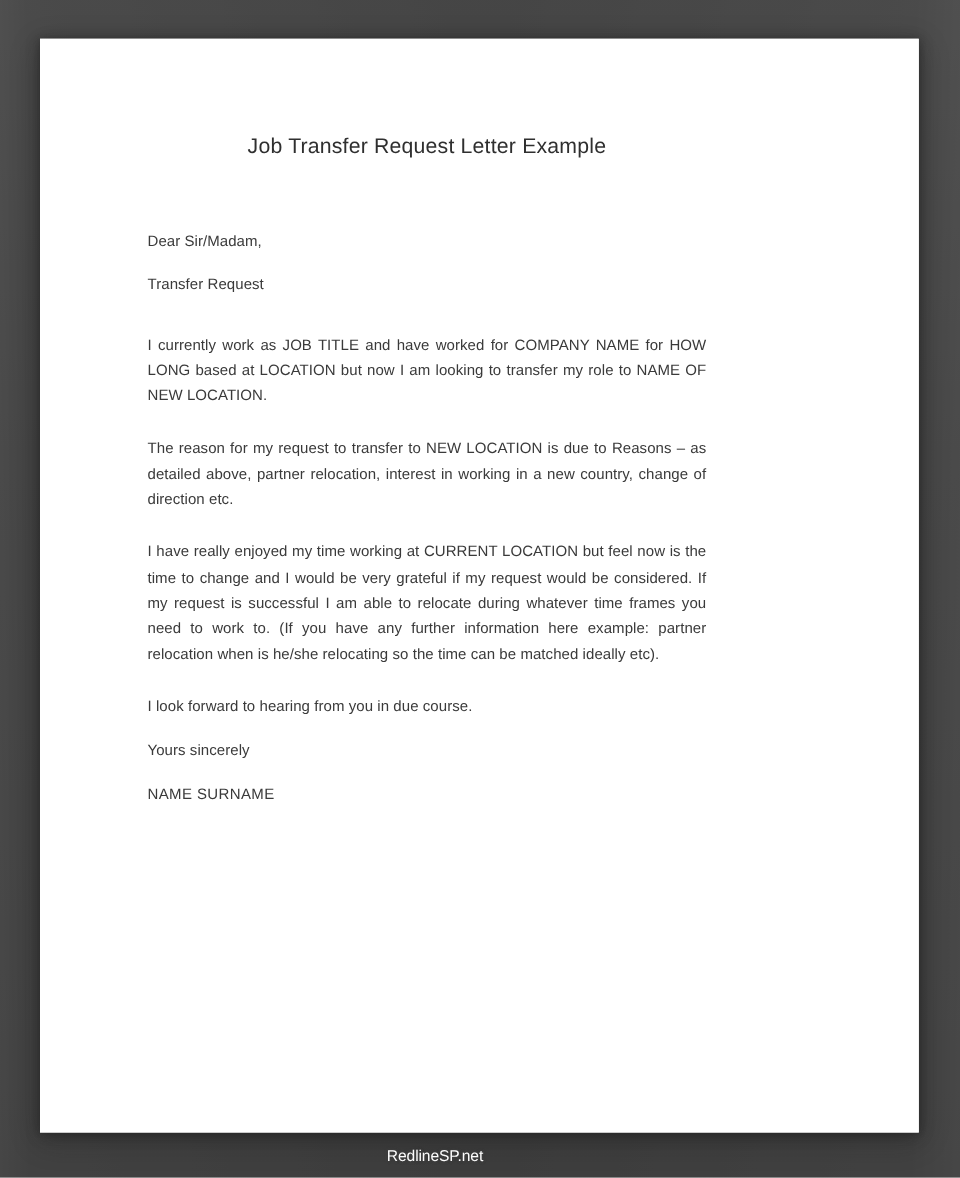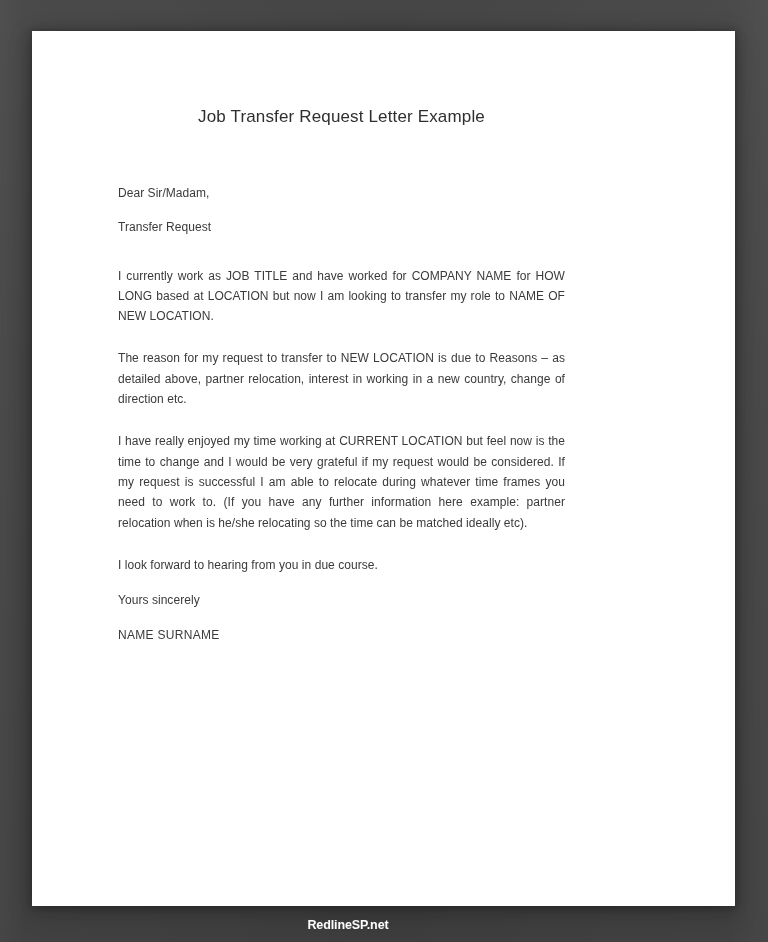--- a/index.html
+++ b/index.html
@@ -97,21 +97,21 @@
   .signature { letter-spacing: 0.3px; }
 
   
   .watermark {
     position: absolute;
     left: 0;
     top: 918px;
     width: 696px;
     text-align: center;
     font-size: 12.5px;
-    font-weight: bold;
+    font-weight: normal;
     color: #fdfdfd;
     letter-spacing: -0.1px;
     text-shadow:
       0 1px 1px rgba(60,60,60,0.85),
       1px 0 1px rgba(70,70,70,0.55),
       0 0 3px rgba(80,80,80,0.45);
   }
 </style>
 </head>
 <body>

